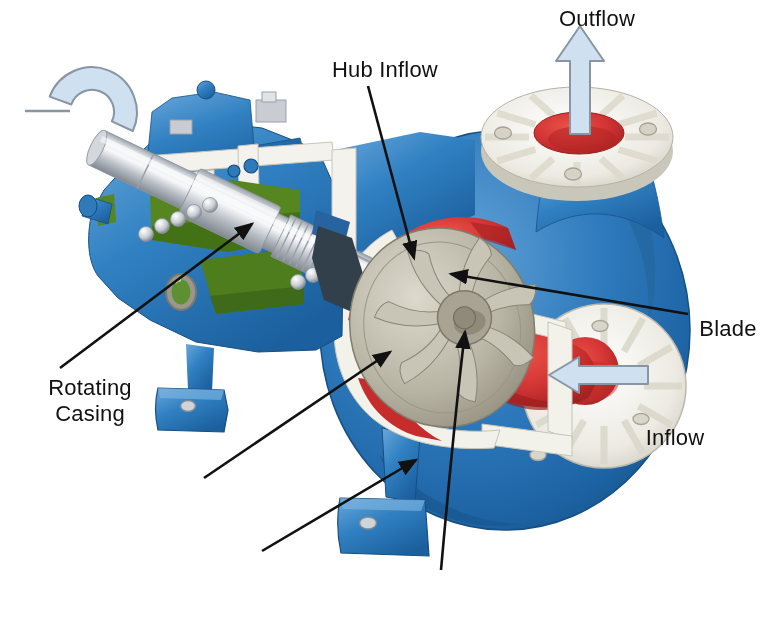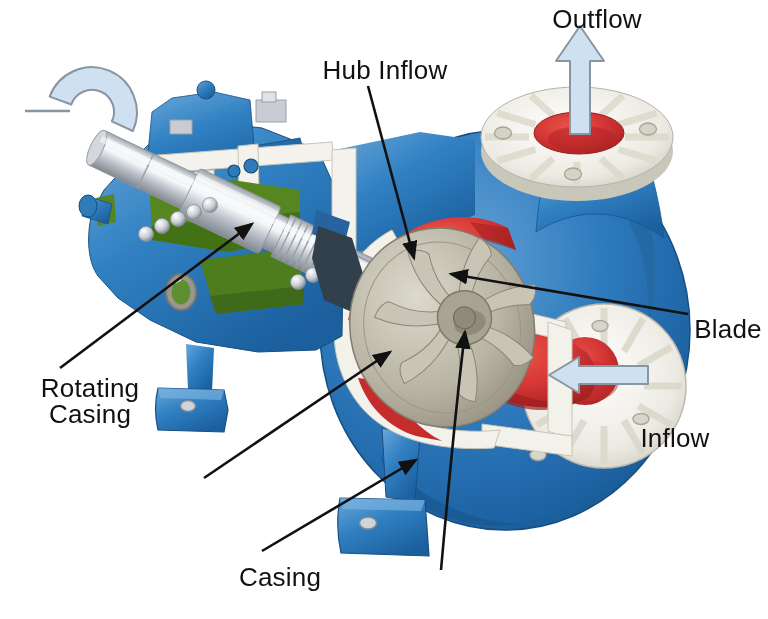--- a/index.html
+++ b/index.html
@@ -6,21 +6,21 @@
   .stage{
     position:relative;width:768px;height:619px;
     background:var(--background,#fff);
     font-family:"Liberation Sans","DejaVu Sans",sans-serif;
     overflow:hidden;
   }
   .stage svg{position:absolute;left:0;top:0;}
   .lbl{
     position:absolute;
     color:var(--label-color,#111);
-    font-size:26px;line-height:26px;
+    font-size:22px;line-height:26px;
     text-align:center;
     letter-spacing:0.2px;
     user-select:none;
   }
 </style>
 </head>
 <body>
 
 <div class="stage">
 
@@ -269,17 +269,16 @@
     <line x1="204" y1="478" x2="390" y2="352" marker-end="url(#ah)"></line>
     <line x1="262" y1="551" x2="416" y2="460" marker-end="url(#ah)"></line>
     <path d="M441,570 C449,480 456,405 465,332" marker-end="url(#ah)"></path>
     <line x1="688" y1="314" x2="451" y2="274" marker-end="url(#ah)"></line>
   </g>
 </svg>
 
 <div class="lbl" style="left:517px;top:6px;width:160px">Outflow</div>
 <div class="lbl" style="left:305px;top:57px;width:160px">Hub Inflow</div>
 <div class="lbl" style="left:38px;top:375px;width:104px">Rotating Casing</div>
-<div class="lbl" style="left:200px;top:564px;width:160px">Casing</div>
 <div class="lbl" style="left:678px;top:316px;width:100px">Blade</div>
 <div class="lbl" style="left:615px;top:425px;width:120px">Inflow</div>
 
 </div>
 
 </body></html>

